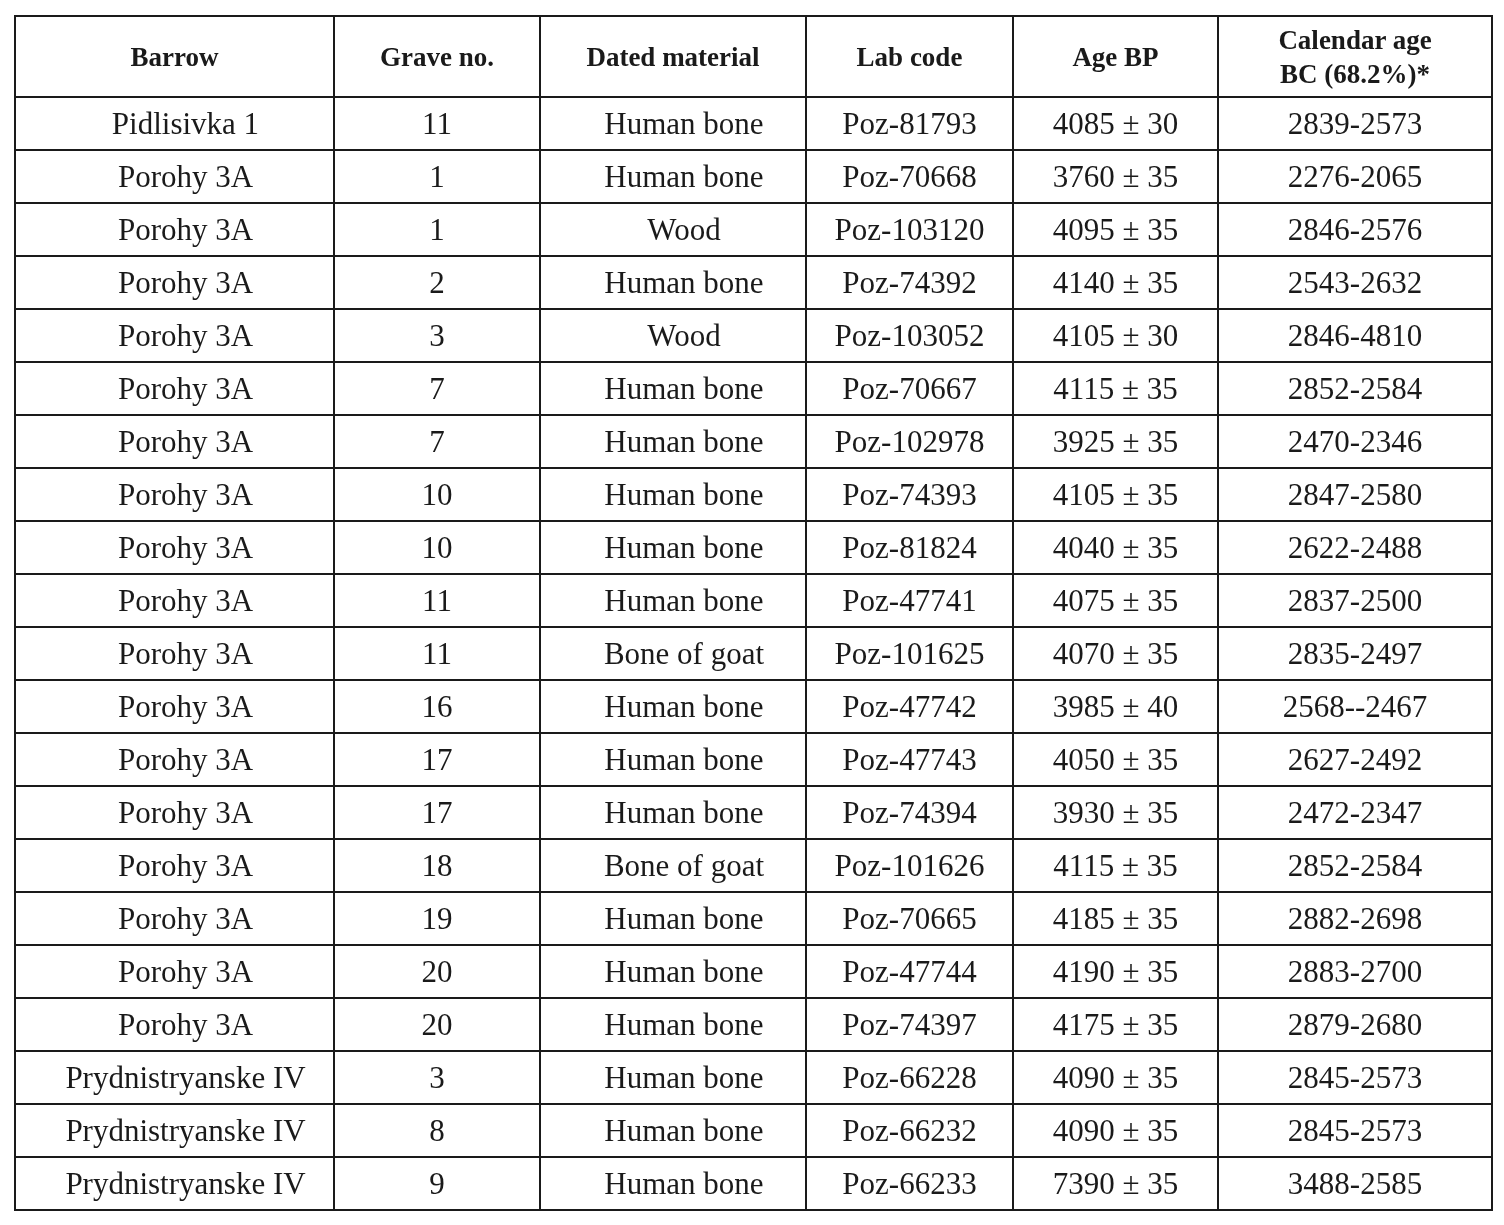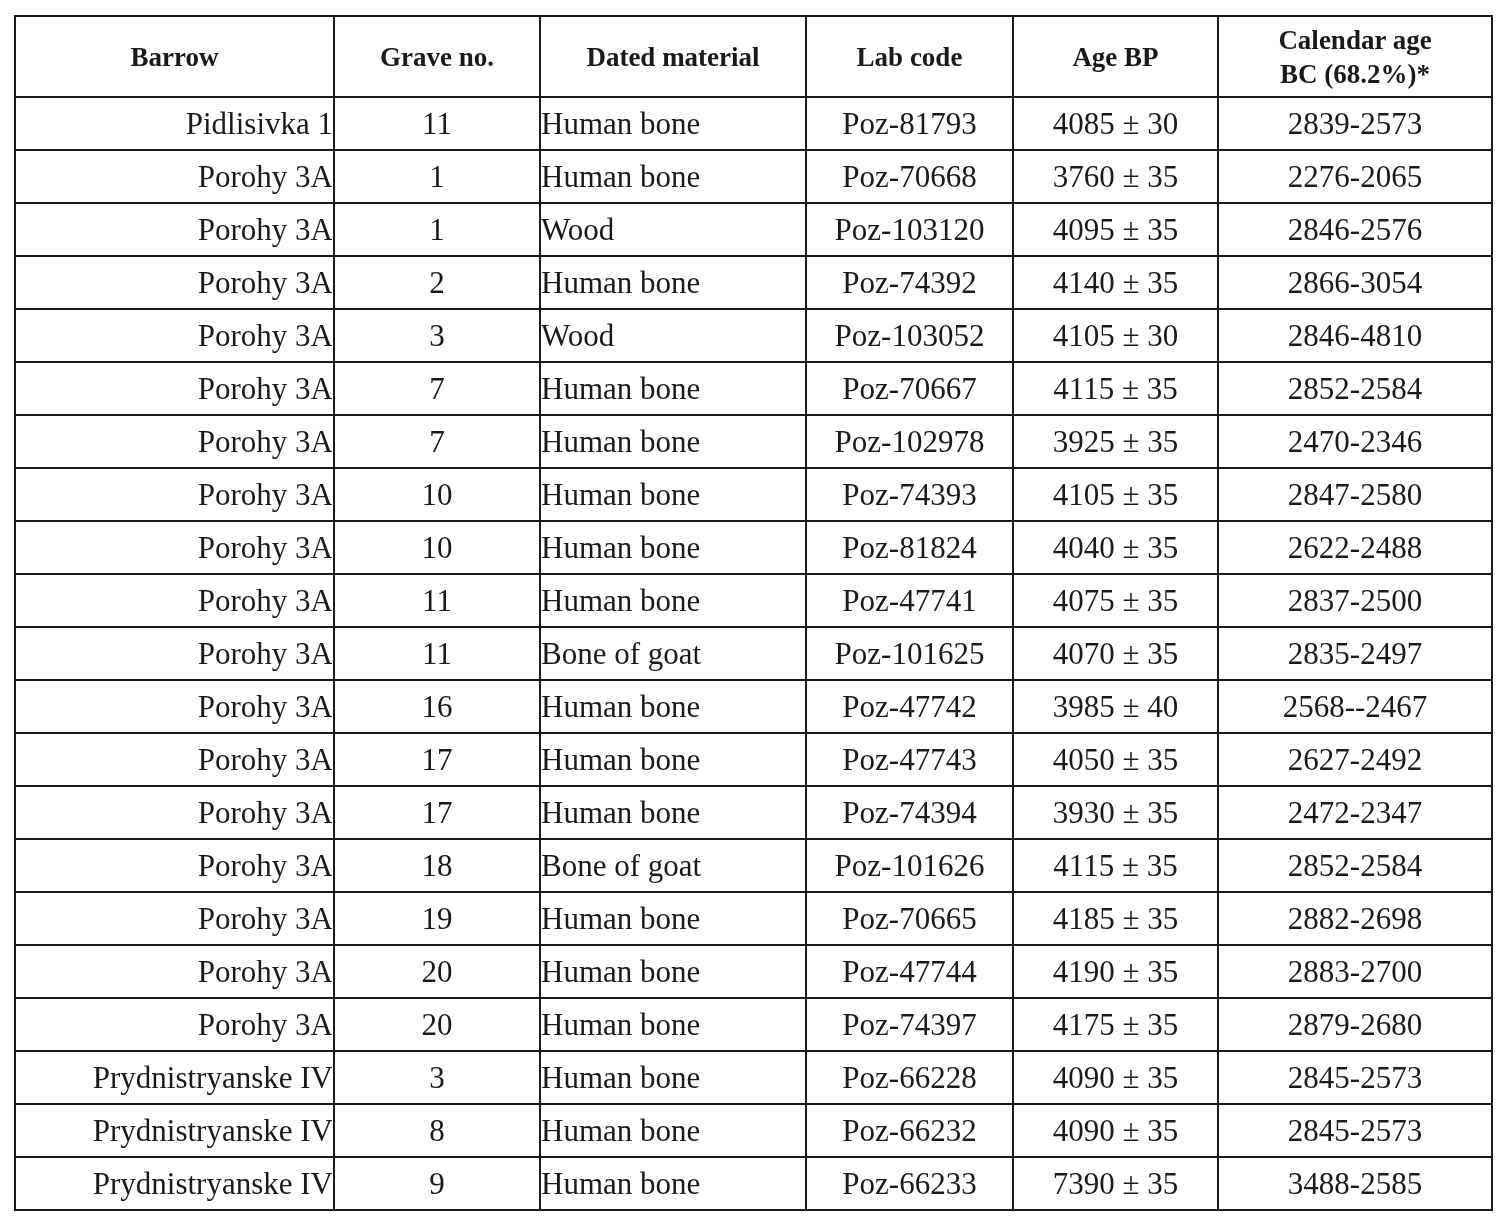--- a/index.html
+++ b/index.html
@@ -11,22 +11,22 @@
   }
   table.data th, table.data td {
     border: 2px solid #1a1a1a; padding: 0; overflow: hidden; white-space: nowrap;
   }
   table.data th {
     height: 79px; font-weight: bold; font-size: 27px; text-align: center; line-height: 34px;
   }
   table.data td {
     height: 51px; font-size: 31px; text-align: center;
   }
-  table.data td.left { text-align: right; padding-left: 22px; border-radius: 14px; }
-  table.data td.mat { text-align: left; }
+  table.data td.left { text-align: center; padding-left: 22px; }
+  table.data td.mat { text-align: center; padding-left: 22px; }
   col.c1 { width: 319px; } col.c2 { width: 206px; } col.c3 { width: 266px; }
   col.c4 { width: 207px; } col.c5 { width: 205px; } col.c6 { width: 274px; }
 </style>
 </head>
 <body>
 
 <table class="data">
   <colgroup>
     <col class="c1">
       <col class="c2">
@@ -72,21 +72,21 @@
         <td>Poz-103120</td>
         <td>4095 ± 35</td>
         <td>2846-2576</td>
       </tr>
       <tr>
         <td class="left">Porohy 3A</td>
         <td>2</td>
         <td class="mat">Human bone</td>
         <td>Poz-74392</td>
         <td>4140 ± 35</td>
-        <td>2866-3054</td>
+        <td>2543-2632</td>
       </tr>
       <tr>
         <td class="left">Porohy 3A</td>
         <td>3</td>
         <td class="mat">Wood</td>
         <td>Poz-103052</td>
         <td>4105 ± 30</td>
         <td>2846-4810</td>
       </tr>
       <tr>

